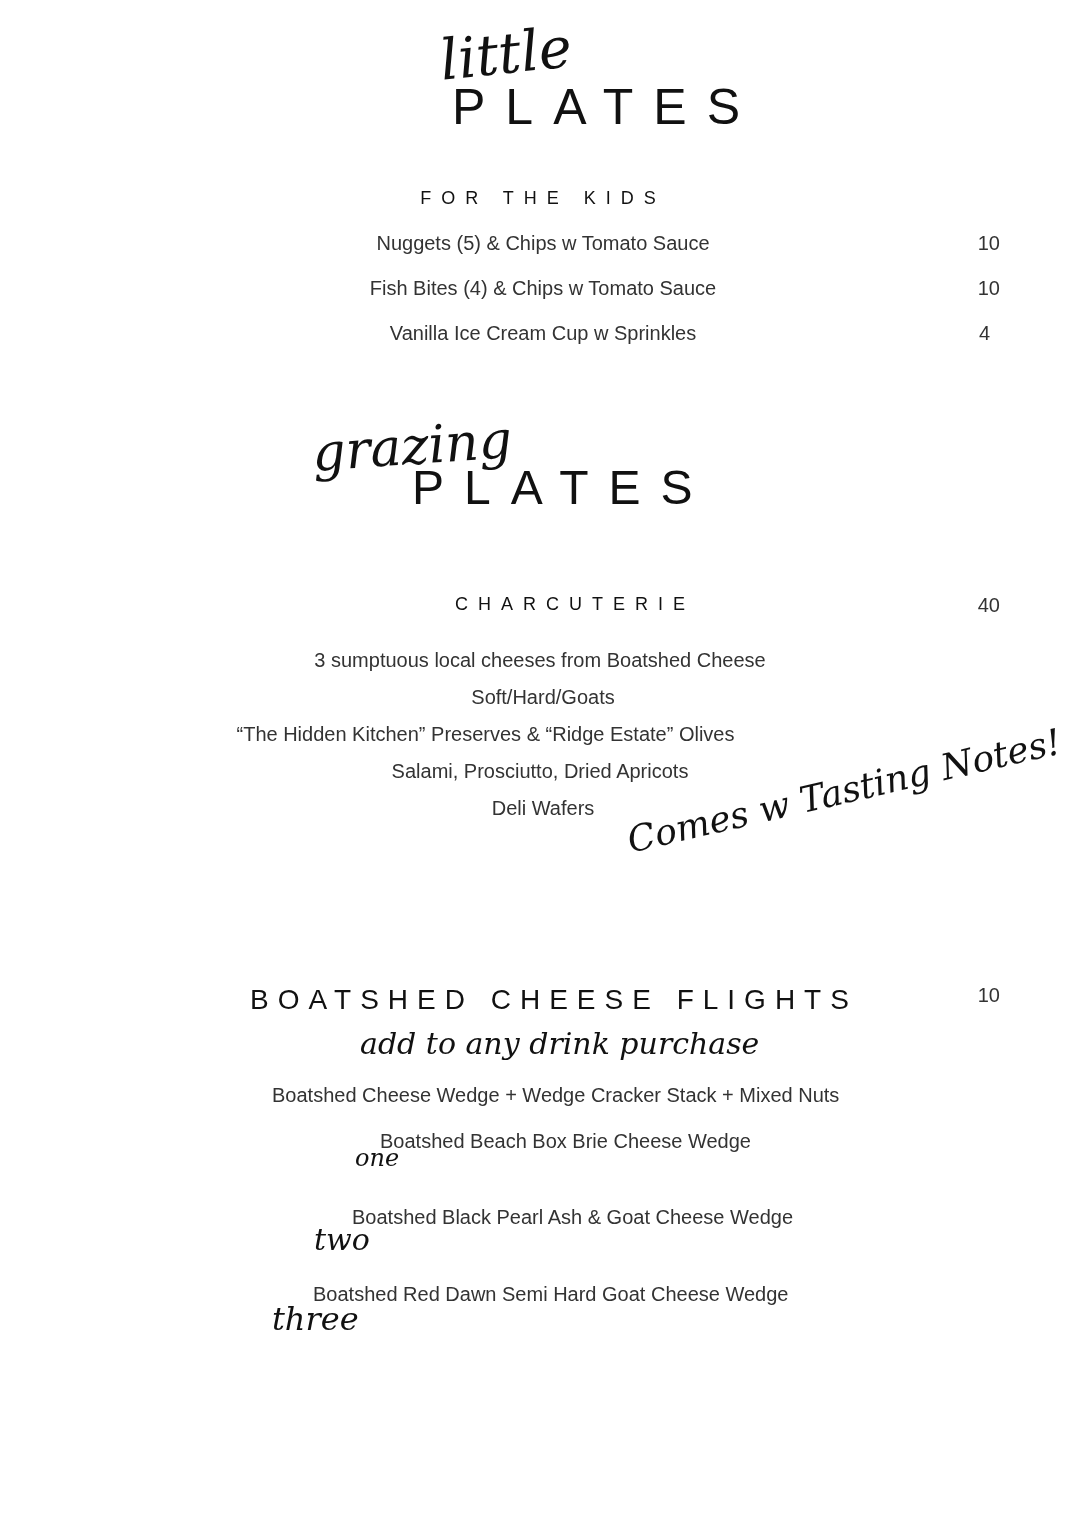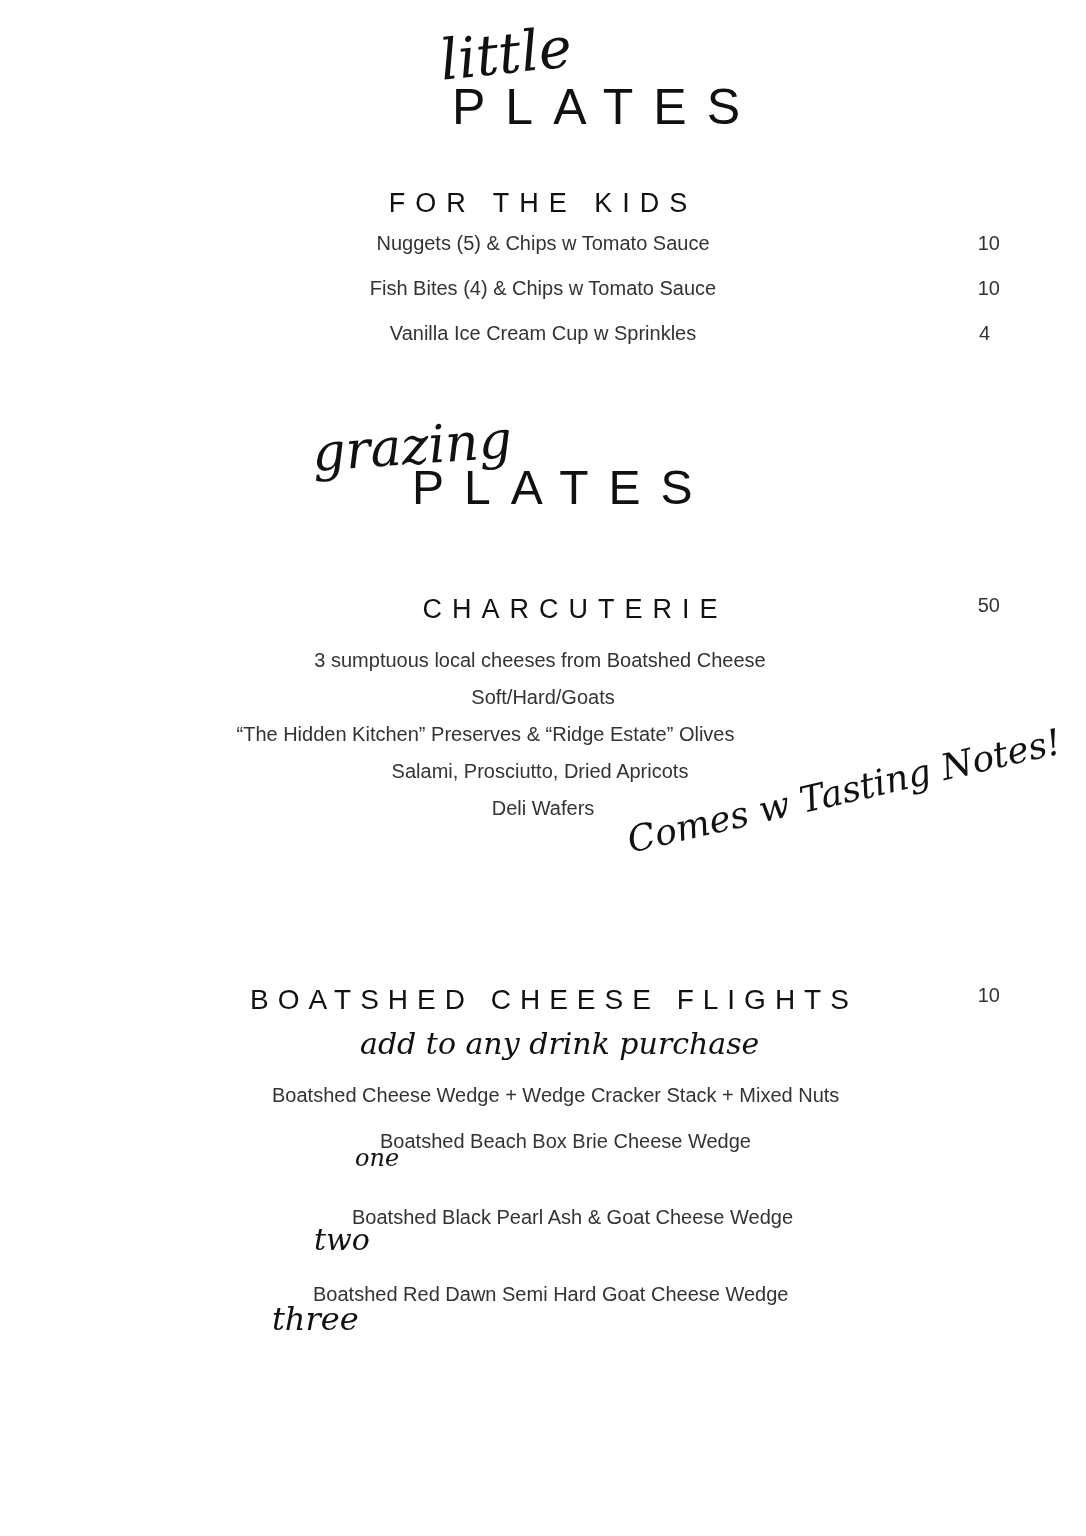--- a/index.html
+++ b/index.html
@@ -3,21 +3,21 @@
 <meta charset="utf-8">
 <style>
   html, body { margin:0; padding:0; background:#ffffff; }
   body { width:1086px; height:1536px; position:relative; overflow:hidden; color:#222; }
   .abs { position:absolute; }
   .script { font-family:"DejaVu Serif", serif; font-style:italic; font-weight:300; color:#111; }
   .cap { font-family:"Liberation Sans", sans-serif; color:#111; font-weight:400; }
   .body-txt { font-family:"Liberation Sans", sans-serif; font-size:20px; color:#333; white-space:nowrap; }
   .center-x { left:0; width:1086px; text-align:center; }
   .price { font-family:Liberation Sans, sans-serif; font-size:20px; color:#333; width:60px; text-align:right; }
-  .sec-head { font-family:"Liberation Sans", sans-serif; font-size:27px; letter-spacing:10px; color:#111; white-space:nowrap; }
+  .sec-head { font-family:"Liberation Sans", sans-serif; font-size:18px; letter-spacing:10px; color:#111; white-space:nowrap; }
 </style>
 </head>
 <body>
 
 <div>
   <div class="abs script" style="left:440px; top:26px; font-size:56px; transform:rotate(-6deg); line-height:1;">little</div>
   <div class="abs cap" style="left:452px; top:82px; font-size:50px; letter-spacing:20px; line-height:1;">PLATES</div>
 </div>
 
 <div>
@@ -33,21 +33,21 @@
   <div class="abs price" style="left:930px; top:322px;">4</div>
 </div>
 
 <div>
   <div class="abs script" style="left:312px; top:420px; font-size:52px; transform:rotate(-4deg); line-height:1;">grazing</div>
   <div class="abs cap" style="left:412px; top:464px; font-size:48px; letter-spacing:20px; line-height:1;">PLATES</div>
 </div>
 
 <div>
   <div class="abs sec-head center-x" style="top:594px;margin-left:32px;">CHARCUTERIE</div>
-  <div class="abs price" style="left:940px; top:594px;">50</div>
+  <div class="abs price" style="left:940px; top:594px;">40</div>
 
   <div class="abs body-txt" style="left:0; width:1080px; text-align:center; top:649px;">3 sumptuous local cheeses from Boatshed Cheese</div>
   <div class="abs body-txt" style="left:0; width:1086px; text-align:center; top:686px;">Soft/Hard/Goats</div>
   <div class="abs body-txt" style="left:0; width:971px; text-align:center; top:723px;">“The Hidden Kitchen” Preserves &amp; “Ridge Estate” Olives</div>
   <div class="abs body-txt" style="left:0; width:1080px; text-align:center; top:760px;">Salami, Prosciutto, Dried Apricots</div>
   <div class="abs body-txt" style="left:0; width:1086px; text-align:center; top:797px;">Deli Wafers</div>
 
   <div class="abs script" style="left:628px; top:820px; font-size:36px; transform:rotate(-13deg); transform-origin:left center; white-space:nowrap;">Comes w Tasting Notes!</div>
 </div>
 

